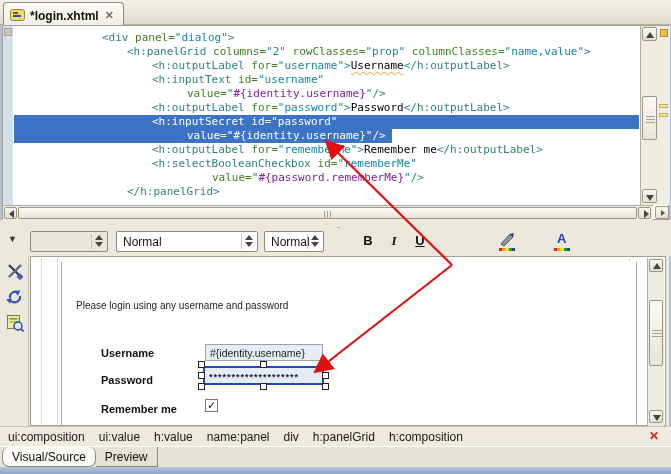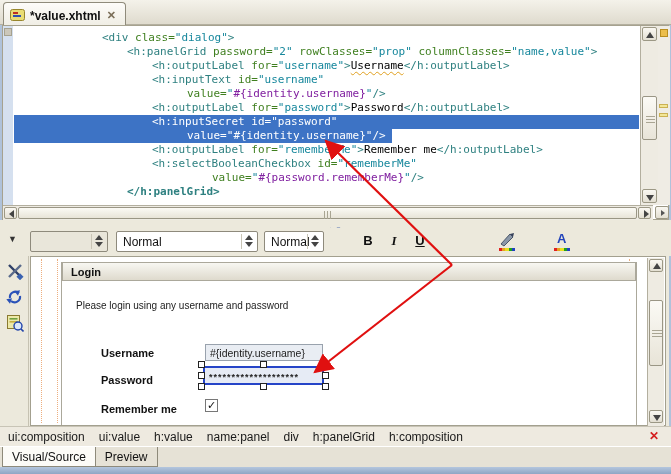--- a/index.html
+++ b/index.html
@@ -98,21 +98,21 @@
   #vpe-vthumb{position:absolute;left:1px;top:42px;width:14px;height:66px;background:linear-gradient(#FBFAF5,#E8E4D8);border:1px solid #9A9685;border-radius:2px;}
 
   
   #breadcrumb{position:absolute;left:0;top:426px;width:671px;height:20px;background:#EEEAE0;
     border-top:1px solid #C8C4B6;padding:3px 0 0 8px;z-index:2;}
   .bc-item{margin-right:14px;font-size:12px;color:#1A1A1A;}
   #bc-error{position:absolute;right:12px;top:2px;color:#D42020;font-weight:bold;font-size:12px;}
   #btabs{position:absolute;left:0;top:446px;width:671px;height:21px;background:#E6E2D6;
     border-top:1px solid #FFF;display:flex;align-items:stretch;padding-left:2px;z-index:2;}
   .btab{padding:3px 9px 0 9px;font-size:12px;color:#111;border:1px solid #8E8A7A;border-top:none;}
-  .btab.active{background:#FCFBF7;font-weight:normal;}
+  .btab.active{background:#FCFBF7;font-weight:normal;border-radius:7px;}
   .btab:not(.active){background:#E6E2D6;border-left:none;}
   #bottomstrip{position:absolute;left:0;top:467px;width:671px;height:7px;
     background:linear-gradient(#B4C6DE,#8FA6C4);z-index:2;}
 
   #arrow-overlay{position:absolute;left:0;top:0;width:671px;height:474px;z-index:40;pointer-events:none;}
 </style>
 </head>
 <body>
 
 <div id="app">
@@ -121,42 +121,42 @@
 
   <div id="tabbar">
     <div id="filetab">
       <span>
         <svg width="15" height="13">
             <rect x="0.5" y="1.5" width="14" height="11" rx="2" fill="#E9DD75" stroke="#98862C"></rect>
             <rect x="3" y="4" width="5" height="2" fill="#C03020"></rect>
             <rect x="3" y="7" width="8" height="2" fill="#3050B0"></rect>
           </svg>
       </span>
-      <span class="title">*value.xhtml</span>
+      <span class="title">*login.xhtml</span>
       <span id="tab-close">✕</span>
     </div>
   </div>
 
   <div id="srcwrap">
     <div id="gutter">
         <div id="gutter-sq"></div>
       </div>
     <div id="code-area">
-        <div class="code-line" style="padding-left: 88px;"><span class="tk-t">&lt;div</span><span class="tk-a"> class=</span><span class="tk-v">"dialog"</span><span class="tk-t">&gt;</span></div>
-        <div class="code-line" style="padding-left: 113px;"><span class="tk-t">&lt;h:panelGrid</span><span class="tk-a"> password=</span><span class="tk-v">"2"</span><span class="tk-a"> rowClasses=</span><span class="tk-v">"prop"</span><span class="tk-a"> columnClasses=</span><span class="tk-v">"name,value"</span><span class="tk-t">&gt;</span></div>
+        <div class="code-line" style="padding-left: 88px;"><span class="tk-t">&lt;div</span><span class="tk-a"> panel=</span><span class="tk-v">"dialog"</span><span class="tk-t">&gt;</span></div>
+        <div class="code-line" style="padding-left: 113px;"><span class="tk-t">&lt;h:panelGrid</span><span class="tk-a"> columns=</span><span class="tk-v">"2"</span><span class="tk-a"> rowClasses=</span><span class="tk-v">"prop"</span><span class="tk-a"> columnClasses=</span><span class="tk-v">"name,value"</span><span class="tk-t">&gt;</span></div>
         <div class="code-line" style="padding-left: 138px;"><span class="tk-t">&lt;h:outputLabel</span><span class="tk-a"> for=</span><span class="tk-v">"username"</span><span class="tk-t">&gt;</span><span class="tk-w">Username</span><span class="tk-t">&lt;/h:outputLabel&gt;</span></div>
         <div class="code-line" style="padding-left: 138px;"><span class="tk-t">&lt;h:inputText</span><span class="tk-a"> id=</span><span class="tk-v">"username"</span></div>
         <div class="code-line" style="padding-left: 173px;"><span class="tk-a">value=</span><span class="tk-v">"</span><span class="tk-e">#{identity.username}</span><span class="tk-v">"</span><span class="tk-t">/&gt;</span></div>
         <div class="code-line" style="padding-left: 138px;"><span class="tk-t">&lt;h:outputLabel</span><span class="tk-a"> for=</span><span class="tk-v">"password"</span><span class="tk-t">&gt;</span><span class="tk-x">Password</span><span class="tk-t">&lt;/h:outputLabel&gt;</span></div>
         <div class="code-line sel sel-full" style="padding-left: 138px;"><span class="tk-t">&lt;h:inputSecret</span><span class="tk-a"> id=</span><span class="tk-v">"password"</span></div>
         <div class="code-line sel sel-text" style="padding-left: 173px;"><span class="tk-a">value=</span><span class="tk-v">"</span><span class="tk-e">#{identity.username}</span><span class="tk-v">"</span><span class="tk-t">/&gt;</span></div>
         <div class="code-line" style="padding-left: 138px;"><span class="tk-t">&lt;h:outputLabel</span><span class="tk-a"> for=</span><span class="tk-v">"rememberMe"</span><span class="tk-t">&gt;</span><span class="tk-x">Remember me</span><span class="tk-t">&lt;/h:outputLabel&gt;</span></div>
         <div class="code-line" style="padding-left: 138px;"><span class="tk-t">&lt;h:selectBooleanCheckbox</span><span class="tk-a"> id=</span><span class="tk-v">"rememberMe"</span></div>
         <div class="code-line" style="padding-left: 198px;"><span class="tk-a">value=</span><span class="tk-v">"</span><span class="tk-e">#{password.rememberMe}</span><span class="tk-v">"</span><span class="tk-t">/&gt;</span></div>
-        <div class="code-line" style="padding-left: 113px; font-weight: bold;"><span class="tk-t">&lt;/h:panelGrid&gt;</span></div>
+        <div class="code-line" style="padding-left: 113px;"><span class="tk-t">&lt;/h:panelGrid&gt;</span></div>
       </div>
 
     <div id="src-vscroll">
       <div class="sb-btn" style="left:1px;top:1px;width:15px;height:14px;">
           <div class="tri" style="left:3px;top:4px;border-left:4px solid transparent;border-right:4px solid transparent;border-bottom:6px solid #444;"></div>
         </div>
       <div id="src-vthumb">
         <div class="grip-h" style="top:19px;"></div>
           <div class="grip-h" style="top:22px;"></div>
           <div class="grip-h" style="top:25px;"></div>
@@ -247,21 +247,20 @@
             <circle cx="12" cy="12" r="4" fill="#DCE8F8" stroke="#2244AA" stroke-width="1.4"></circle>
             <line x1="15" y1="15" x2="17.5" y2="17.5" stroke="#2244AA" stroke-width="1.6"></line>
           </svg>
       </div>
     </div>
     <div id="canvas">
       <div class="dotline" style="left:10px;"></div>
       <div class="dotline" style="left:26px;"></div>
       <div class="dotline" style="left:598px;"></div>
       <div id="login-panel">
-        <div id="panel-header">Login</div>
         <div id="panel-desc">Please login using any username and password</div>
         <div id="form-rows">
             <div class="form-row row0">
               <div class="form-label">Username</div>
               <div class="input-text">#{identity.username}</div>
             </div>
             <div class="form-row row1">
               <div class="form-label">Password</div>
               <div class="pw-wrap">
                 <div class="input-password">********************</div>

